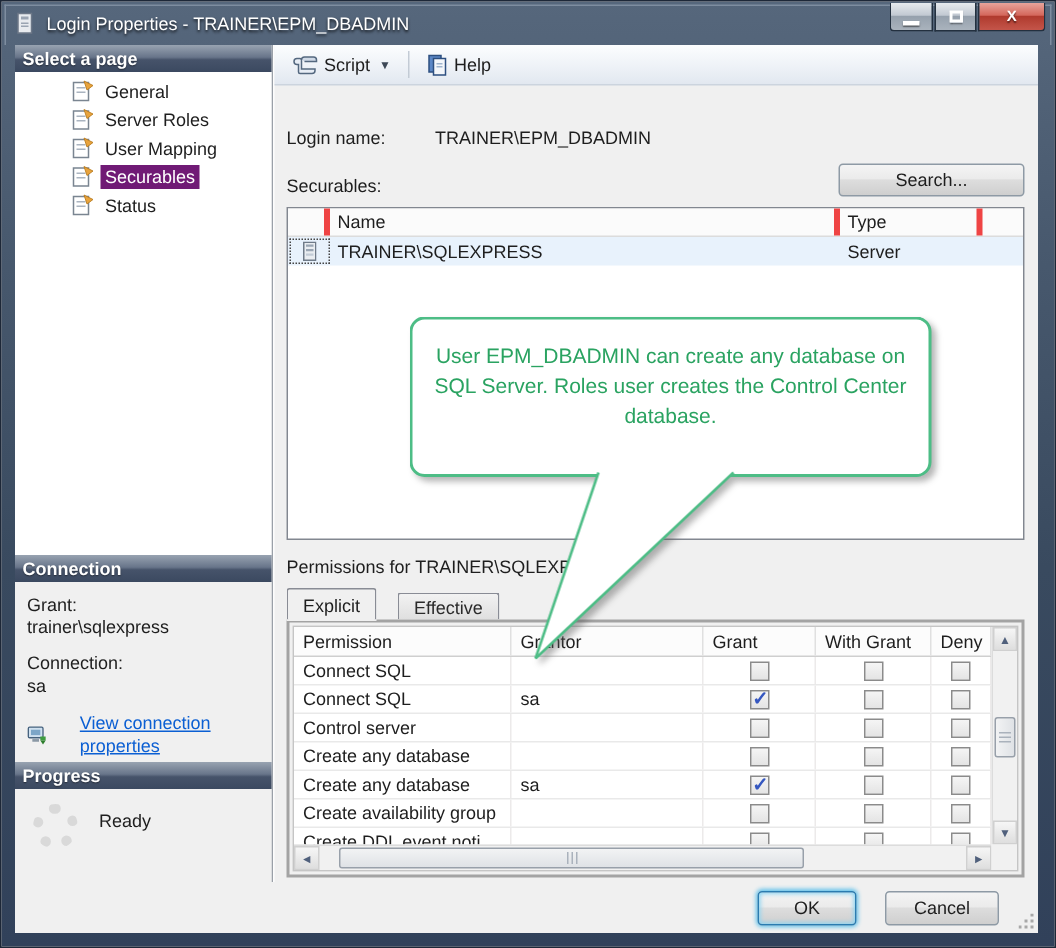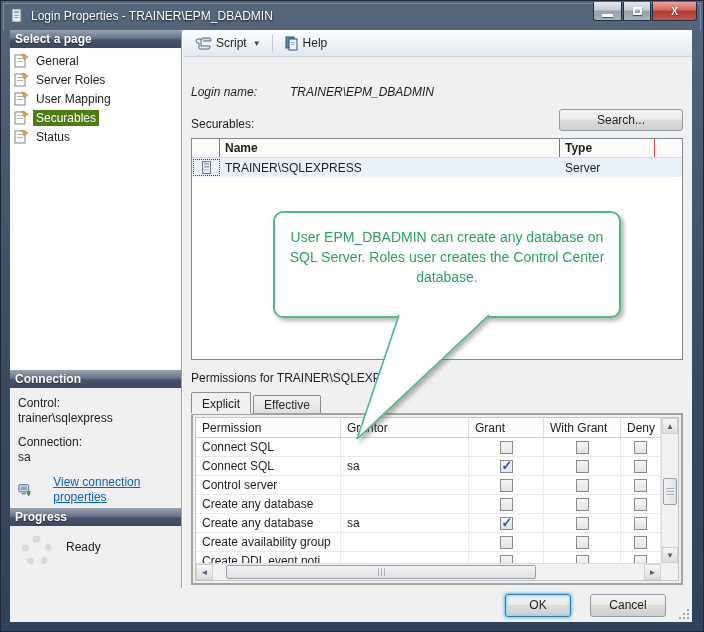--- a/index.html
+++ b/index.html
@@ -30,24 +30,24 @@
   
   .client { position:absolute; left:9px; top:29px; width:682px; height:592px;
     background:#f0f0f0; display:flex; flex-direction:column; }
   .body { flex:1; display:flex; min-height:0; }
 
   
   .sidebar { width:172px; display:flex; flex-direction:column; border-right:1px solid #9aa0a8; background:#f0f0f0; }
   .section-header { height:18px; line-height:18px; padding-left:5px; color:#fff; font-weight:bold; font-size:12px;
     background:linear-gradient(180deg,#98a3b1 0%,#68758a 45%,#46536a 55%,#3b4960 100%);
     text-shadow:0 1px 1px rgba(0,0,0,.45); flex:none; }
-  .pages-panel { height:322px; background:#ffffff; padding-top:3px; }
+  .pages-panel { height:322px; background:#ffffff; padding-top:3px;padding-left:34px; }
   .page-item { display:flex; align-items:center; height:19px; padding-left:4px; cursor:default; }
   .page-item .lbl { padding:1px 3px; margin-left:4px; white-space:nowrap; }
-  .page-item.selected .lbl { background:#4d7c0f; color:#ffffff; }
+  .page-item.selected .lbl { background:#701a75; color:#ffffff; }
   .page-icon { width:15px; height:15px; flex:none; }
   .conn-panel { height:120px; padding:8px 0 0 8px; background:#f0f0f0; line-height:15px; }
   .conn-gap { height:9px; }
   .conn-link-row { display:flex; align-items:center; margin-top:10px;gap:16px; }
   .conn-link { color:#0b5fd3; text-decoration:underline; margin-left:5px; cursor:pointer; }
   .prog-panel { flex:1; display:flex; align-items:flex-start; padding:10px 0 0 12px; background:#f0f0f0; }
   .spinner { width:30px; height:30px; border:7px dotted #d9d9d9; border-radius:50%; flex:none; }
   .prog-label { margin:4px 0 0 14px; }
 
   
@@ -65,32 +65,32 @@
   .form-label { width:99px; flex:none; }
   .row-securables { display:flex; align-items:flex-end; justify-content:space-between; height:24px; margin-bottom:7px; }
 
   .btn { border:1px solid #8e9aa5; border-radius:3px; text-align:center;
     background:linear-gradient(180deg,#f4f4f4 0%,#ebebeb 45%,#dddddd 50%,#cfcfcf 100%); cursor:default; }
   .search-btn { width:124px; height:22px; line-height:20px; }
 
   
   .sec-table { height:222px; border:1px solid #828790; background:#ffffff; display:flex; flex-direction:column; }
   .sec-head { display:flex; height:19px; background:#fbfbfb; border-bottom:1px solid #dcdcdc; flex:none; }
-  .sec-head .hc { border-right:1px solid #ef4444; padding:2px 0 0 5px;font-weight:bold; }
+  .sec-head .hc { border-right:4px solid #ef4444; padding:2px 0 0 5px; }
   .sec-row { display:flex; height:19px; background:#e8f2fc; align-items:center; flex:none; }
   .c-icon { width:28px; flex:none; display:flex; justify-content:center; align-items:center; }
   .icon-sel { outline:1px dotted #444; padding:1px 8px; }
   .c-name { width:340px; flex:none; padding-left:5px; }
   .c-type { width:95px; flex:none; padding-left:5px; }
   .sec-head .c-name, .sec-head .c-type { padding-left:5px; }
 
   .perm-label { margin-top:11px; height:16px; }
 
   
-  .tabs { display:flex; align-items:flex-end; height:22px; margin-top:4px; }
+  .tabs { display:flex; align-items:flex-end; height:22px; margin-top:4px;gap:12px; }
   .tab { padding:2px 10px 3px 10px; border:1px solid #898c95; border-bottom:none;
     border-top-left-radius:2px; border-top-right-radius:2px; cursor:default; }
   .tab.active { background:#f0f0f0; position:relative; z-index:2; height:21px; padding-top:4px;
     box-shadow:0 1px 0 #f0f0f0; }
   .tab.inactive { background:linear-gradient(180deg,#f2f2f2,#dfdfdf); height:18px; margin-left:2px; color:#2a2a2a; }
 
   
   .grid-panel { border:2px solid #a3a3a3; background:#f0f0f0; padding:2px; height:172px; position:relative; z-index:1; }
   .grid { position:relative; height:100%; background:#ffffff; border:1px solid #c5c5c5; overflow:hidden; }
   .grid-scroll-area { position:absolute; left:0; top:0; right:17px; bottom:17px; overflow:hidden; }
@@ -213,21 +213,21 @@
                 <rect x="3" y="5" width="6" height="1" fill="#aab4c0"></rect>
                 <rect x="3" y="8" width="6" height="1" fill="#aab4c0"></rect>
                 <path d="M8 1 L14 4 L10 7 Z" fill="#e8a33d" stroke="#b97c1e" stroke-width="0.6"></path>
               </svg>
             <span class="lbl">Status</span>
           </div>
         </div>
 
         <div class="section-header">Connection</div>
         <div class="conn-panel">
-          <div>Control:</div>
+          <div>Grant:</div>
           <div>trainer\sqlexpress</div>
           <div class="conn-gap"></div>
           <div>Connection:</div>
           <div>sa</div>
           <div class="conn-link-row">
             <svg width="16" height="15" viewBox="0 0 16 15">
               <rect x="1" y="1" width="11" height="8" rx="1" fill="#cfe0ef" stroke="#46627e"></rect>
               <rect x="3" y="3" width="7" height="4" fill="#7da6c8"></rect>
               <rect x="4" y="10" width="5" height="2" fill="#8b98a5"></rect>
               <path d="M10 8 h4 v3 h-4 z" fill="#3f9c3f"></path>
@@ -260,21 +260,21 @@
               <rect x="2" y="1" width="8" height="11" fill="#5b87c6" stroke="#2d4f80"></rect>
               <rect x="5" y="3" width="8" height="11" fill="#f3f6fa" stroke="#2d4f80"></rect>
               <rect x="7" y="6" width="4" height="1" fill="#9fb4cd"></rect>
               <rect x="7" y="8" width="4" height="1" fill="#9fb4cd"></rect>
             </svg>
             <span class="tb-label">Help</span>
           </div>
         </div>
 
         <div class="content">
-          <div class="form-row" style="margin-top:5px;font-style:italic;">
+          <div class="form-row" style="margin-top:5px;">
             <span class="form-label">Login name:</span>
             <span>TRAINER\EPM_DBADMIN</span>
           </div>
 
           <div class="row-securables">
             <span>Securables:</span>
             <div class="btn search-btn">Search...</div>
           </div>
 
           <div class="sec-table">

